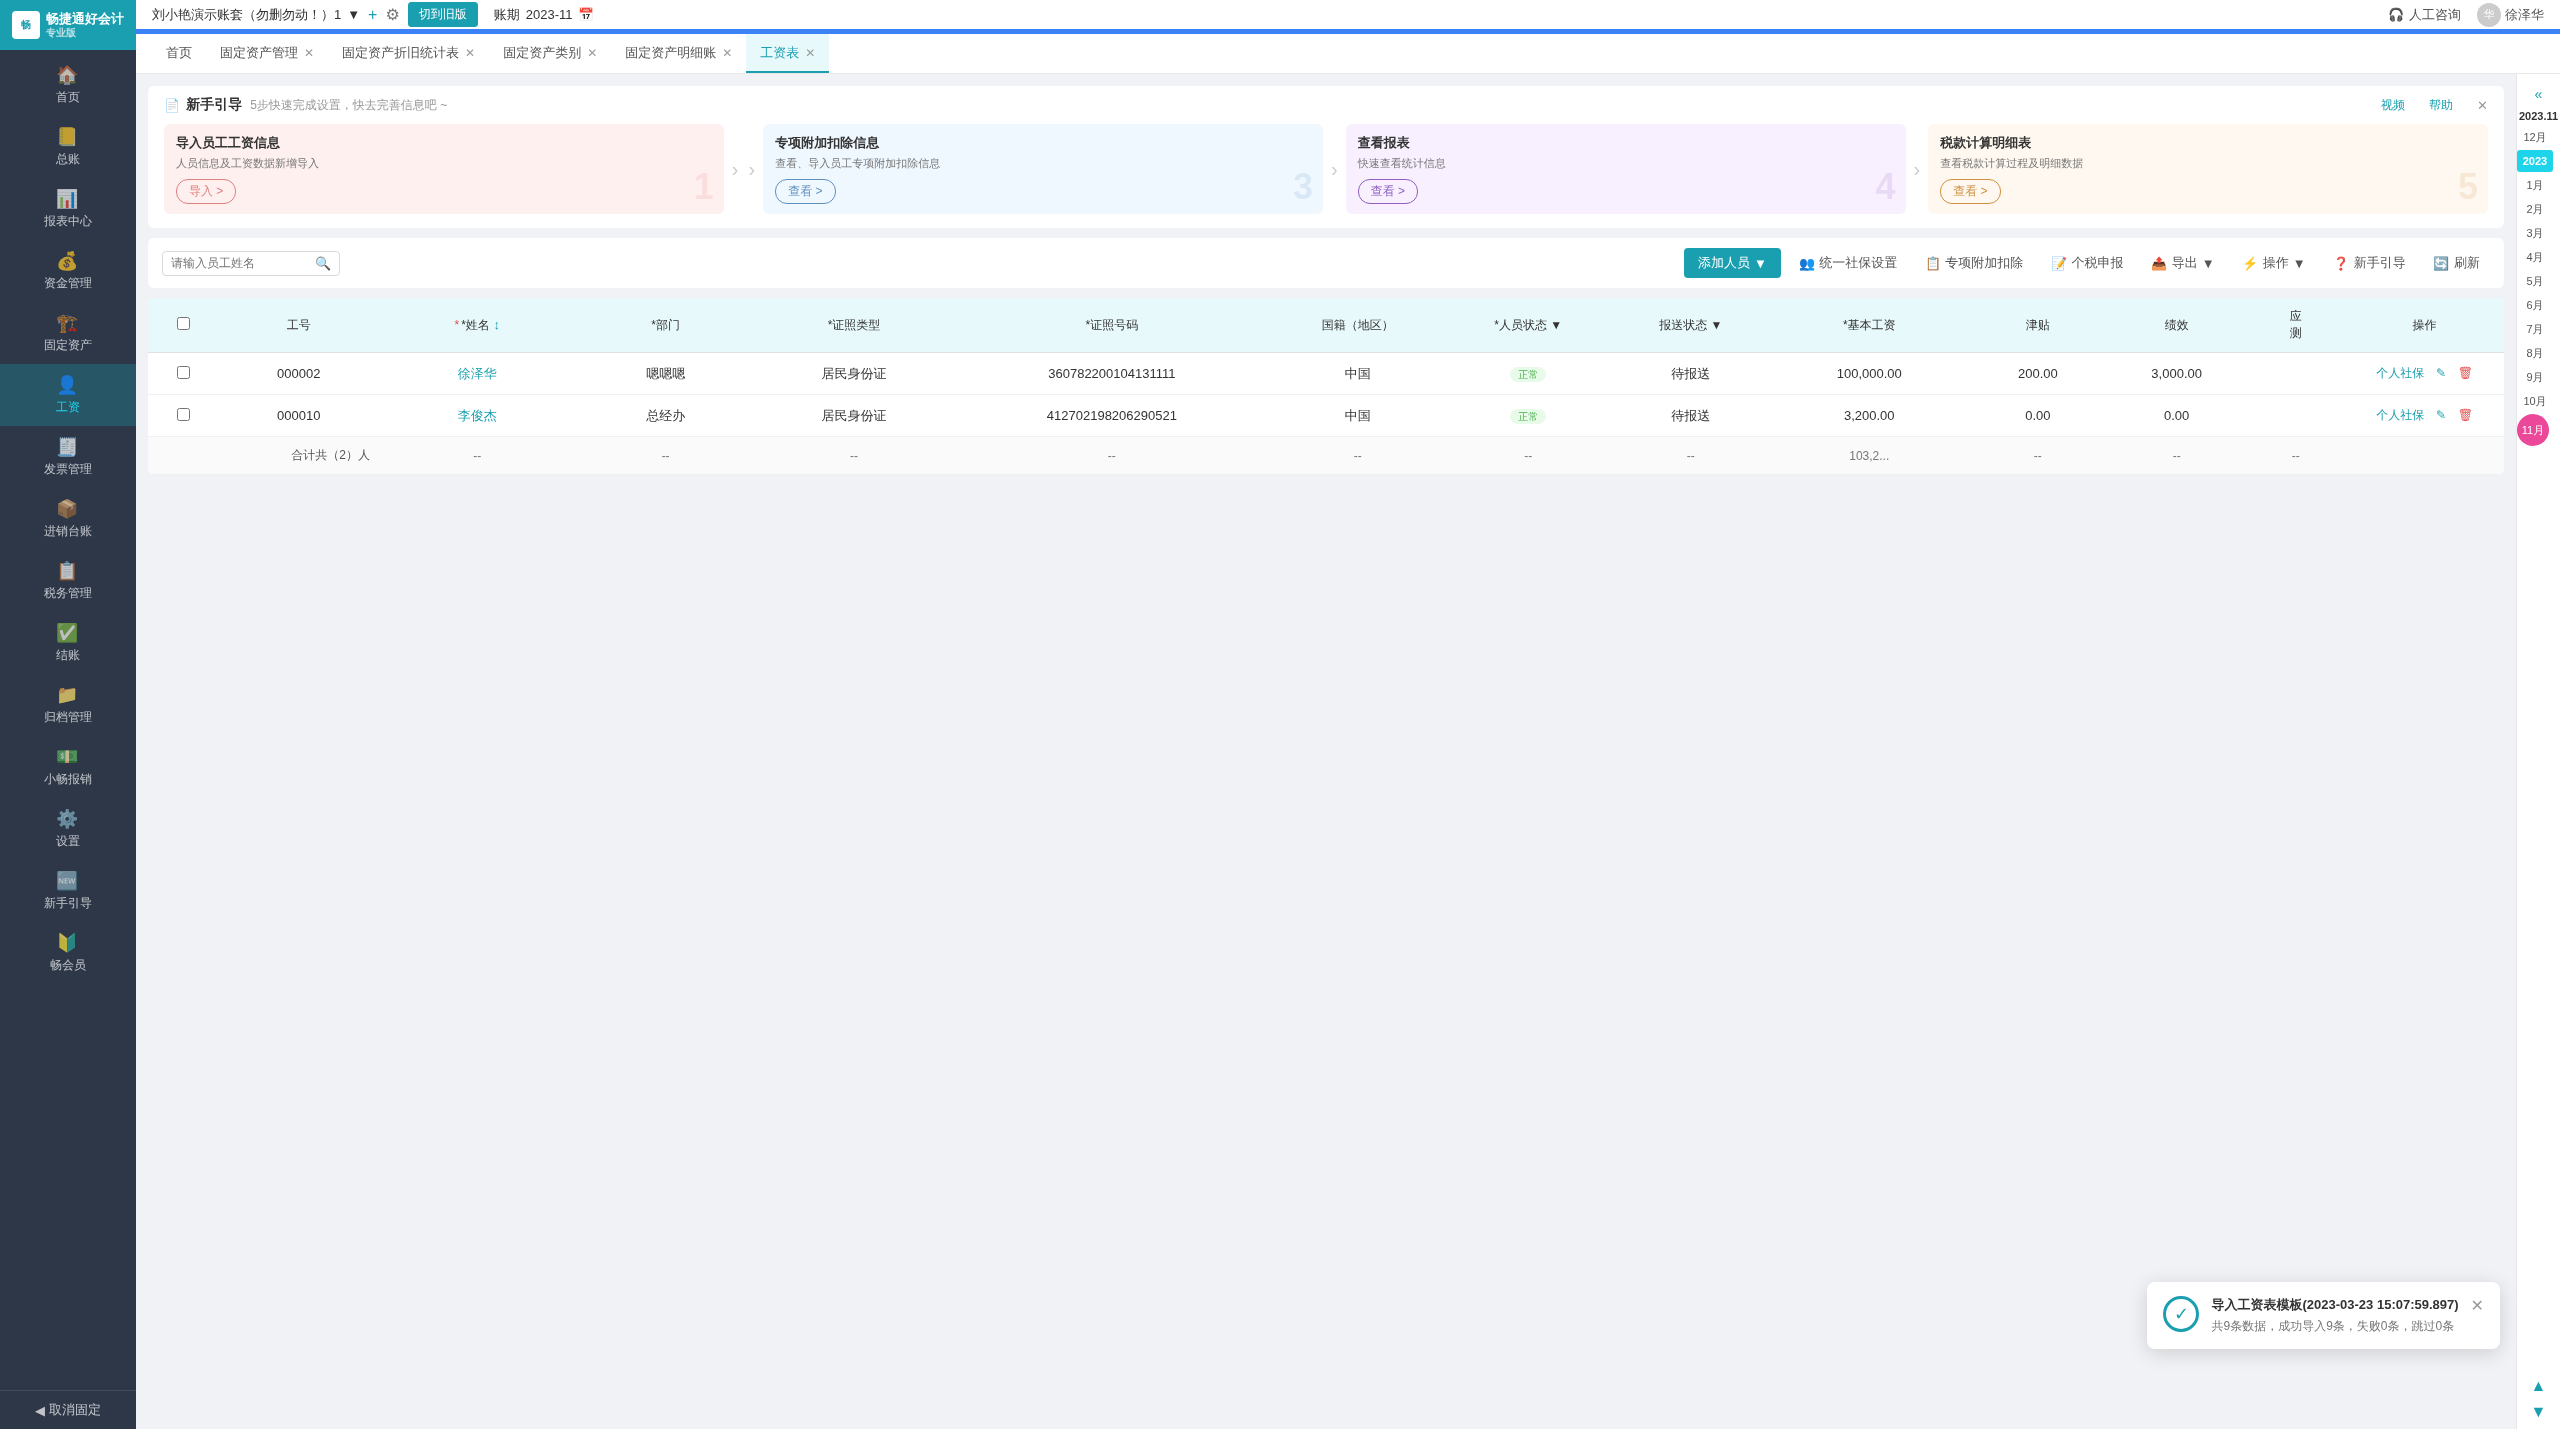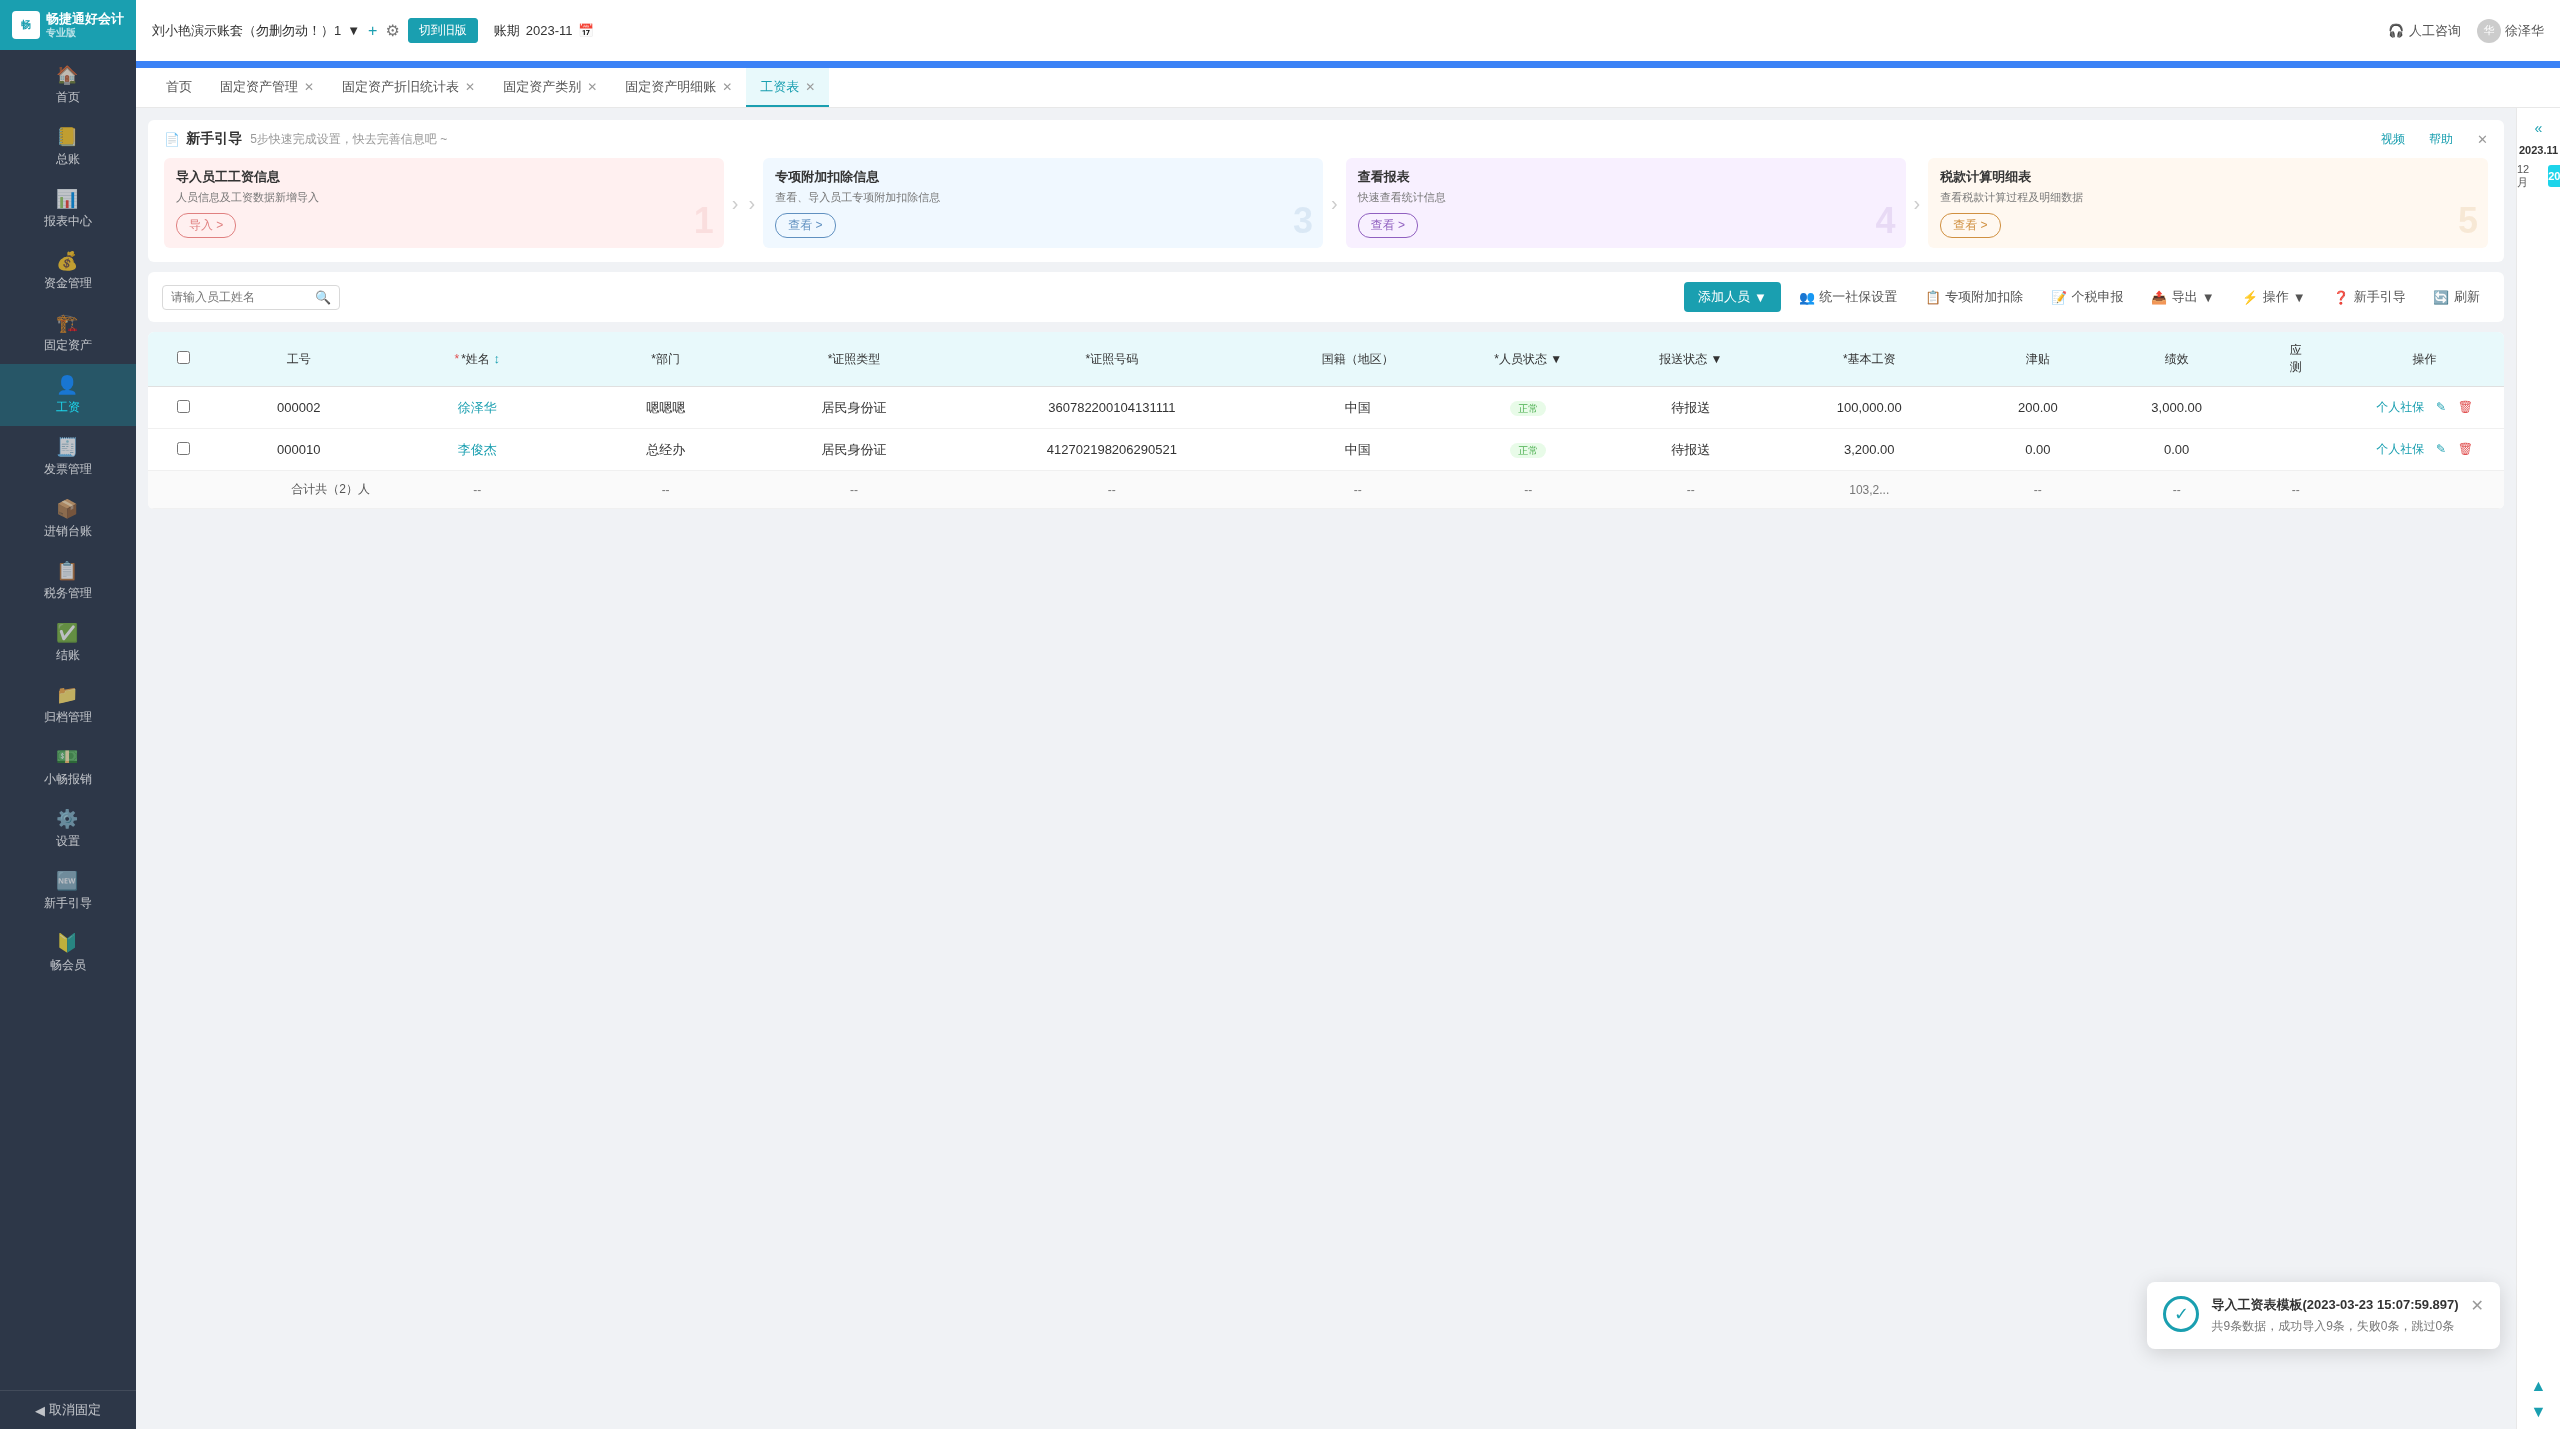--- a/index.html
+++ b/index.html
@@ -63,26 +63,26 @@
       justify-content: center;
       font-size: 12px;
       gap: 4px;
     }
 
     
     .main-container { flex: 1; display: flex; flex-direction: column; overflow: hidden; }
 
     
     .topbar {
-      height: 68px;
+      height: 34px;
       background: #fff;
       display: flex;
       align-items: center;
       padding: 0 16px;
-      border-bottom: 7px solid #3b82f6;
+      border-bottom: 5px solid #3b82f6;
       gap: 8px;
       flex-shrink: 0;
     }
     .topbar-company {
       display: flex;
       align-items: center;
       gap: 6px;
       color: #333;
       font-size: 13px;
     }
@@ -134,21 +134,21 @@
       background: #fff;
       border-left: 1px solid #e8e8e8;
       display: flex;
       flex-direction: column;
       align-items: center;
       padding-top: 8px;
       flex-shrink: 0;
       overflow: hidden;
     }
     .right-panel-toggle { cursor: pointer; color: #1a9fb0; font-size: 14px; padding: 4px; }
-    .right-panel-months { display: flex; flex-direction: row; align-items: center; gap: 19px; width: 100%; }
+    .right-panel-months { display: flex; flex-direction: column; align-items: flex-start; gap: 2px; width: 100%; }
     .right-panel-icons { margin-top: auto; display: flex; flex-direction: column; align-items: center; gap: 8px; padding: 8px 0; }
     .panel-icon-btn { cursor: pointer; color: #1a9fb0; font-size: 16px; }
 
     
     .payroll-page { flex: 1; overflow-y: auto; padding: 12px; display: flex; flex-direction: column; gap: 10px; }
 
     
     .table-toolbar {
       background: #fff;
       border-radius: 6px;

